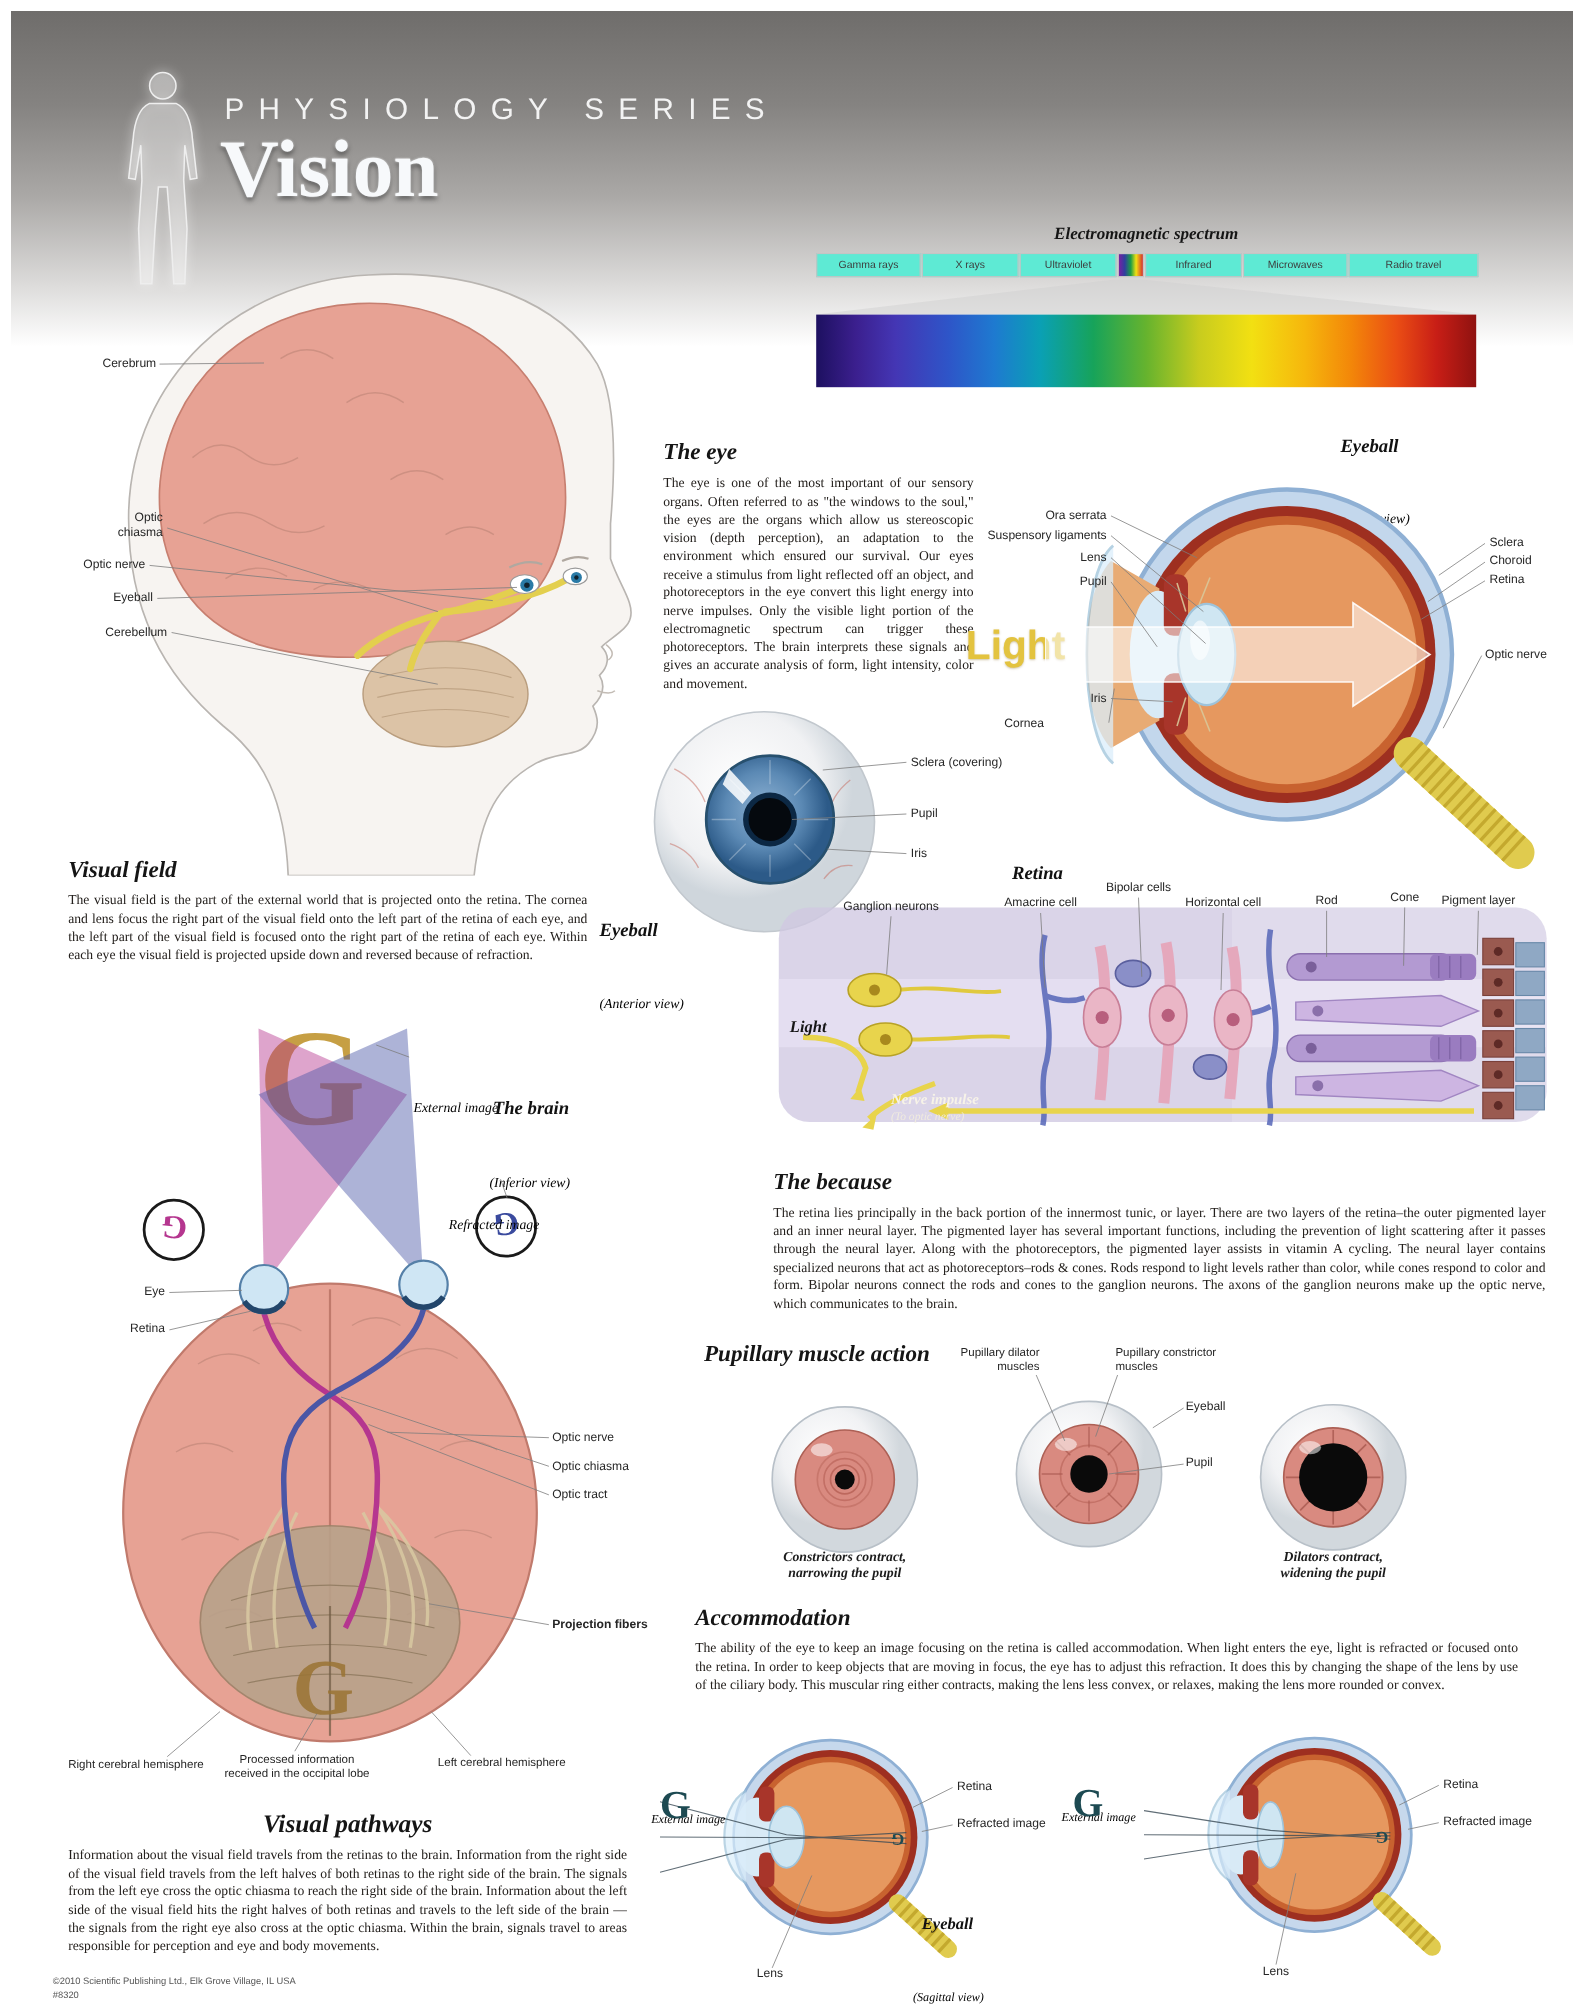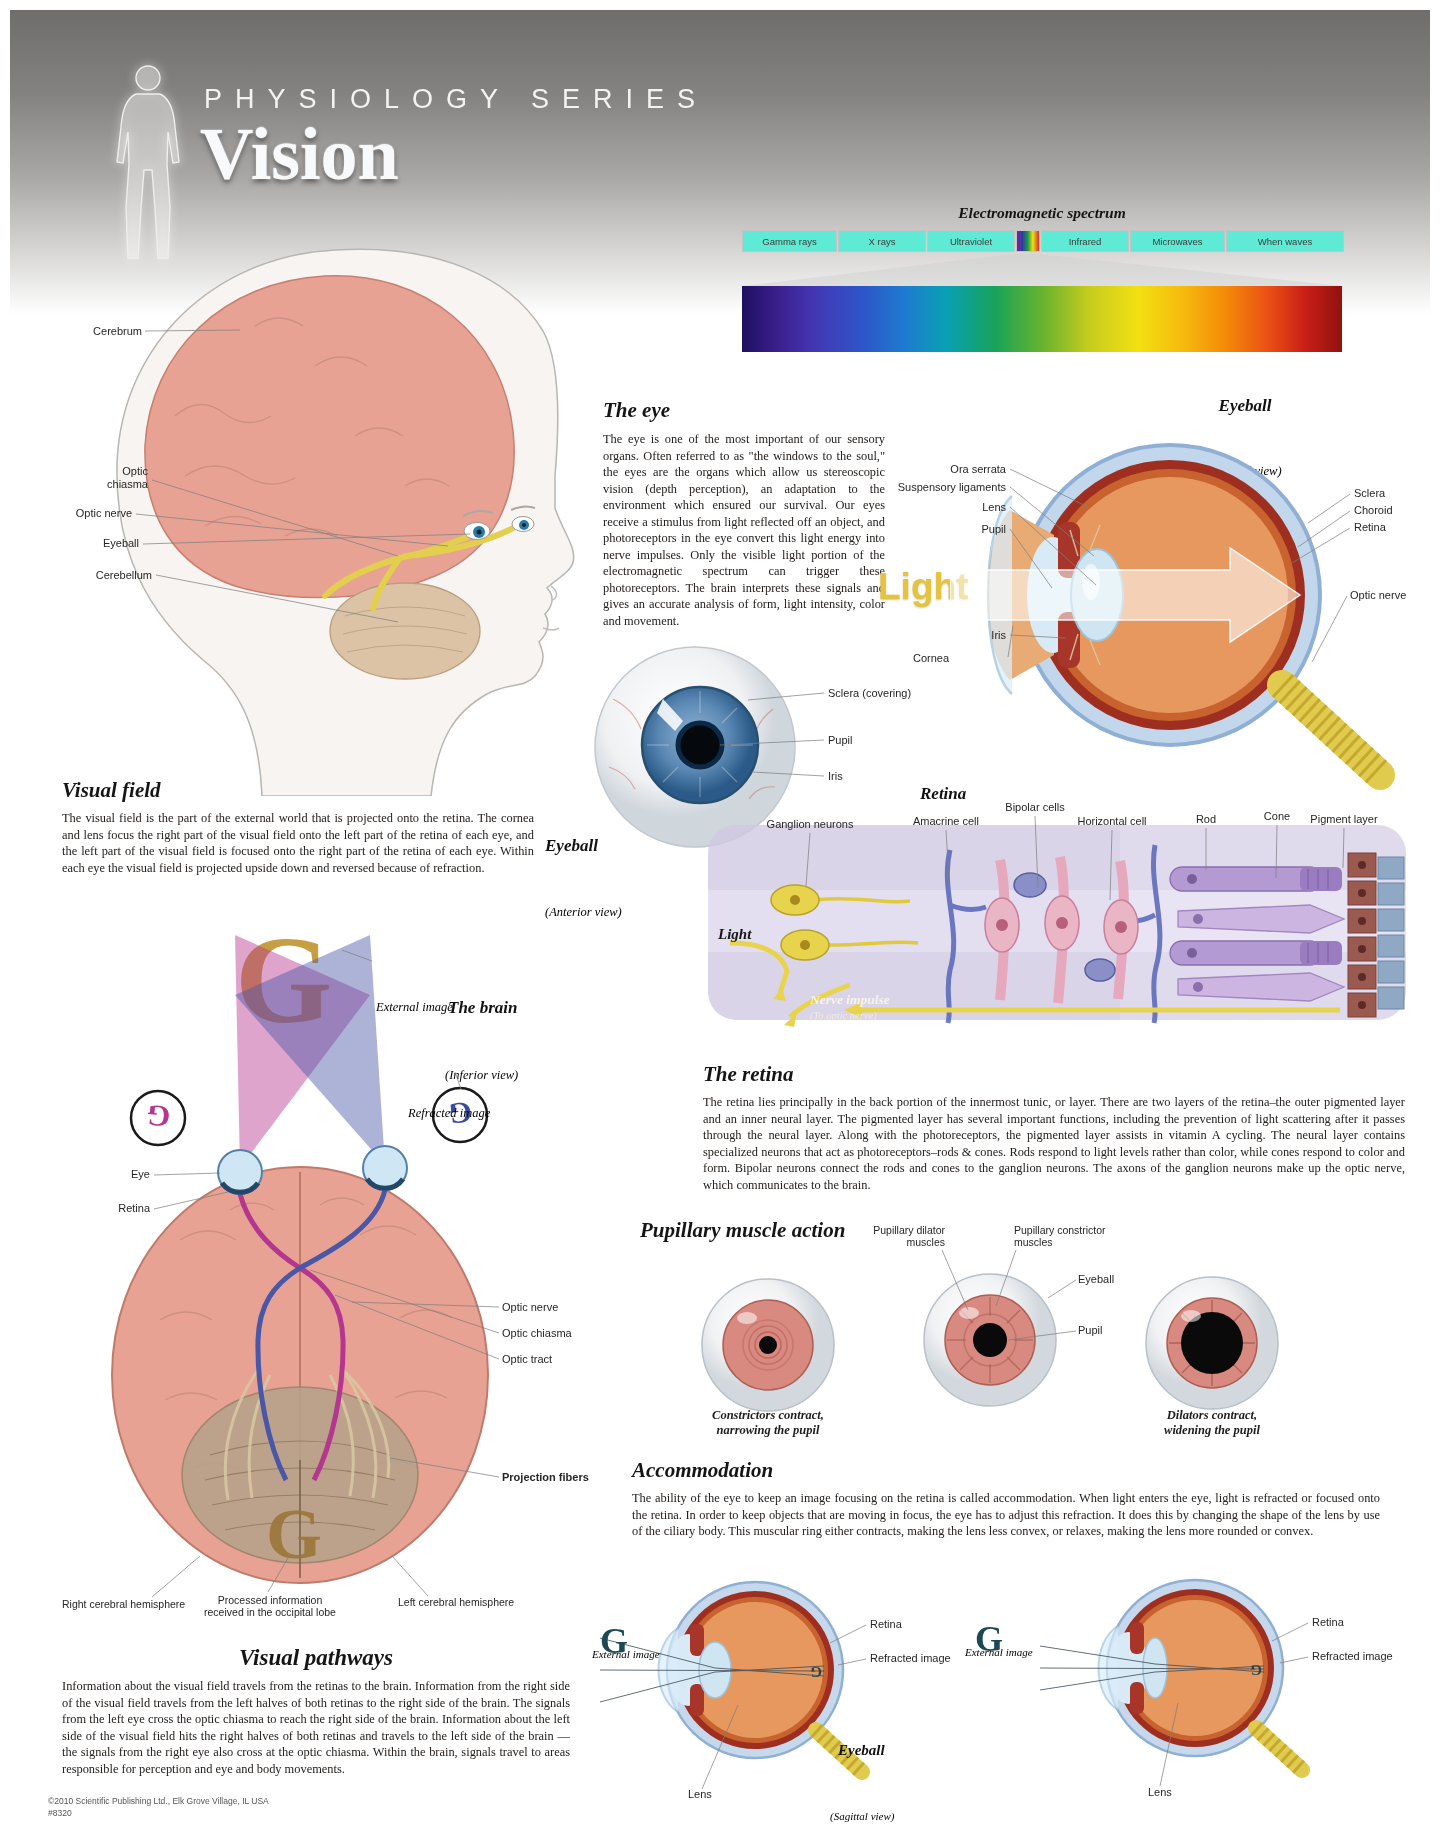--- a/index.html
+++ b/index.html
@@ -50,21 +50,21 @@
 
   <div class="abs" style="left:742px;top:204px;width:600px;height:180px;">
     <div class="abs sec-title lbl-c" style="left:0;top:0;width:600px;font-size:15.5px;">Electromagnetic spectrum</div>
     <div class="abs" style="left:0;top:26px;width:600px;display:flex;">
       <div class="spectrum-band" style="width:95px">Gamma rays</div>
       <div class="spectrum-band" style="width:88px">X rays</div>
       <div class="spectrum-band" style="width:88px">Ultraviolet</div>
       <div class="spectrum-band rainbow" style="width:24px"></div>
       <div class="spectrum-band" style="width:88px">Infrared</div>
       <div class="spectrum-band" style="width:95px">Microwaves</div>
-      <div class="spectrum-band" style="width:118px;margin-right:0;">When waves</div>
+      <div class="spectrum-band" style="width:118px;margin-right:0;">Radio travel</div>
     </div>
     <svg class="abs" style="left:0;top:50px;" width="600" height="32" viewBox="0 0 600 32">
       <polygon points="272,0 296,0 600,32 0,32" fill="#cfcfcf" opacity="0.5"></polygon>
     </svg>
     <div class="gradientbar"></div>
   </div>
 
   <svg class="abs" style="left:55px;top:236px;" width="560" height="560" viewBox="0 0 560 560">
     <path d="M280 14 C160 20 66 108 62 228 C60 318 94 378 148 424 C184 452 204 490 207 560 L376 560 C382 505 398 477 432 458 C452 447 470 452 480 440 C492 425 488 415 484 406 C492 398 496 388 490 378 C498 370 500 360 492 352 C500 344 516 336 518 326 C522 312 508 296 500 272 L500 240 C506 170 502 120 488 95 C455 40 380 8 280 14 Z" fill="#f7f4f1" stroke="#b9b5b1" stroke-width="1.5"></path>
     <path d="M270 40 C170 45 95 115 90 210 C88 280 120 330 180 350 C240 368 320 365 380 340 C440 315 465 260 458 195 C448 100 370 35 270 40 Z" fill="#e7a294" stroke="#c77f70" stroke-width="1.5"></path>
@@ -282,21 +282,21 @@
   <div class="abs lbl lbl-c" style="left:975px;top:801px;width:120px;">Bipolar cells</div>
   <div class="abs lbl lbl-c" style="left:1052px;top:815px;width:120px;">Horizontal cell</div>
   <div class="abs lbl lbl-c" style="left:1146px;top:813px;width:120px;">Rod</div>
   <div class="abs lbl lbl-c" style="left:1217px;top:810px;width:120px;">Cone</div>
   <div class="abs lbl lbl-c" style="left:1284px;top:813px;width:120px;">Pigment layer</div>
   <div class="abs sec-title" style="left:718px;top:926px;font-size:15px;">Light</div>
   <div class="abs" style="left:810px;top:992px;font-family:'Liberation Serif',serif;font-style:italic;font-weight:bold;font-size:13.5px;color:#f7f3e8;">Nerve impulse</div>
   <div class="abs" style="left:810px;top:1010px;font-family:'Liberation Serif',serif;font-style:italic;font-size:10.5px;color:#f0ebdf;">(To optic nerve)</div>
 
   <div class="abs" style="left:703px;top:1062px;width:702px;">
-    <div class="sec-title" style="font-size:21px;">The retina</div>
+    <div class="sec-title" style="font-size:21px;">The because</div>
     <div class="body-text" style="margin-top:7px;">The retina lies principally in the back portion of the innermost tunic, or layer. There are two layers of the retina–the outer pigmented layer and an inner neural layer. The pigmented layer has several important functions, including the prevention of light scattering after it passes through the neural layer. Along with the photoreceptors, the pigmented layer assists in vitamin A cycling. The neural layer contains specialized neurons that act as photoreceptors–rods &amp; cones. Rods respond to light levels rather than color, while cones respond to color and form. Bipolar neurons connect the rods and cones to the ganglion neurons. The axons of the ganglion neurons make up the optic nerve, which communicates to the brain.</div>
   </div>
 
   <svg class="abs" style="left:70px;top:900px;" width="520" height="720" viewBox="0 0 520 720">
     <text x="165" y="122" font-family="Liberation Serif, serif" font-weight="bold" font-size="125" fill="#c49a3a" opacity="0.95">G</text>
     <polygon points="165,35 300,95 170,268" fill="#b5368f" opacity="0.45"></polygon>
     <polygon points="300,35 165,95 315,265" fill="#4a56a6" opacity="0.45"></polygon>
 
     <ellipse cx="230" cy="475" rx="188" ry="208" fill="#e7a294" stroke="#c07a6c" stroke-width="2"></ellipse>
     <g fill="none" stroke="#c98d7f" stroke-width="1.3" opacity="0.85">

